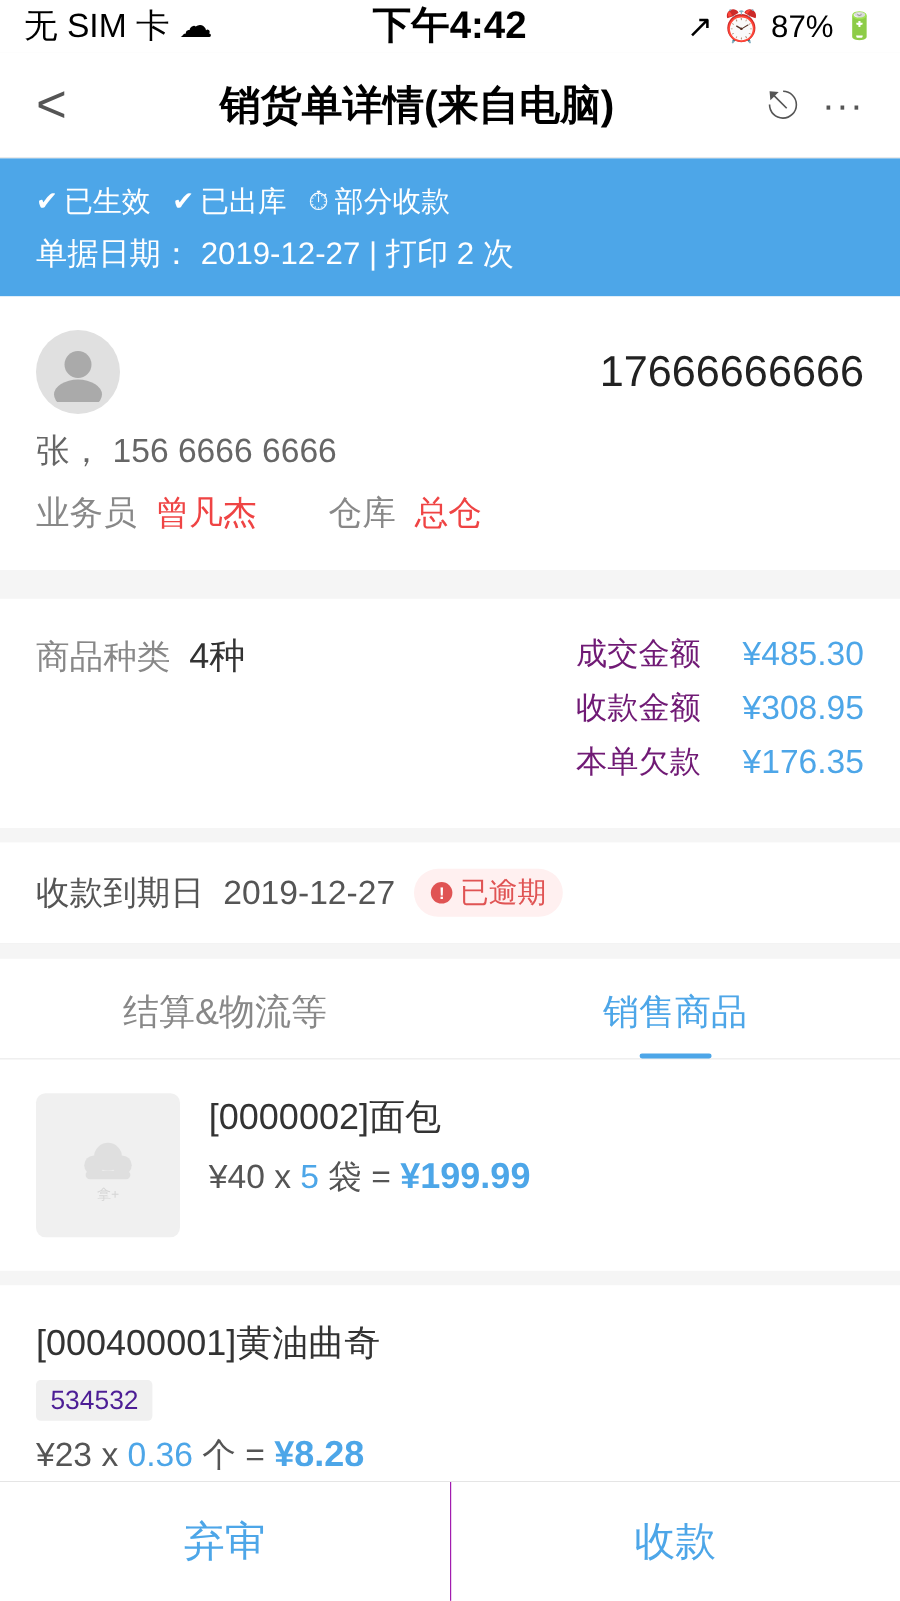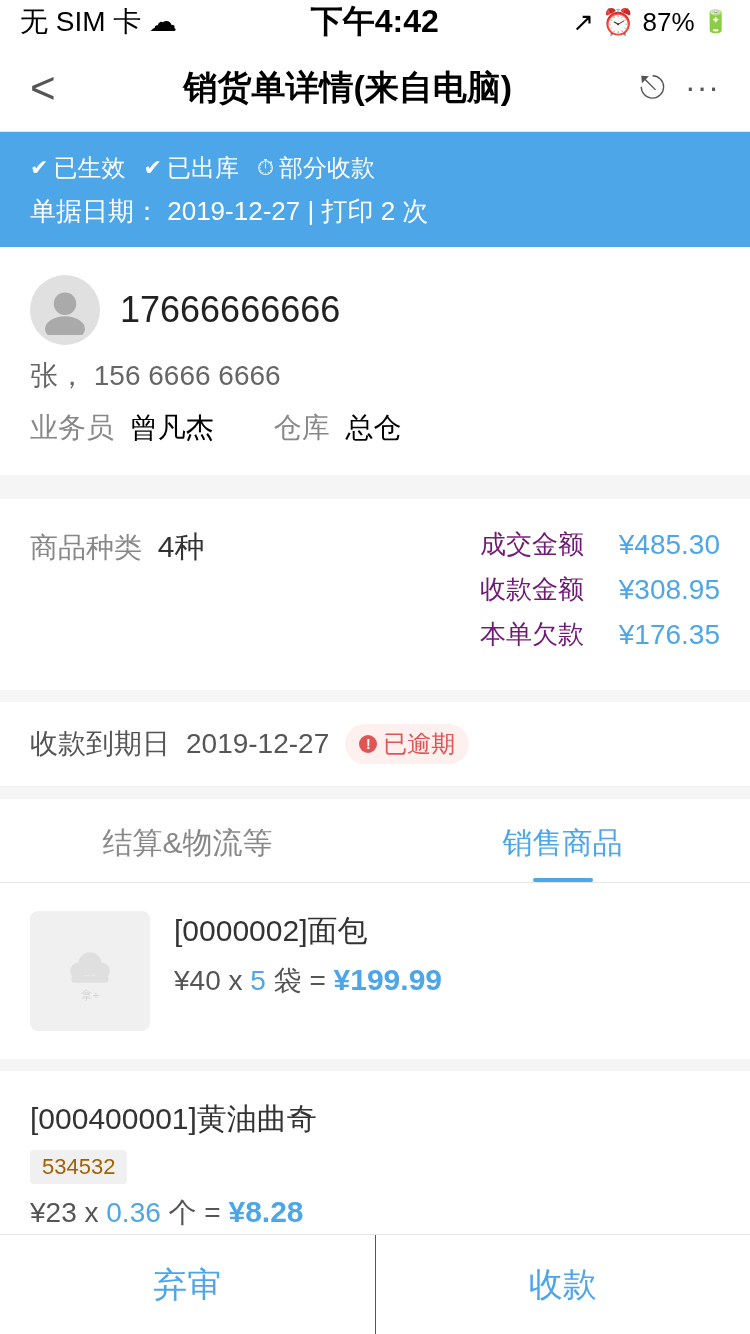--- a/index.html
+++ b/index.html
@@ -91,20 +91,21 @@
     .customer-section {
       background: #fff;
       padding: 28px 30px;
       margin-bottom: 12px;
     }
     .customer-top {
       display: flex;
       align-items: center;
       gap: 20px;
       margin-bottom: 12px;
+      justify-content: space-between;
     }
     .avatar {
       width: 70px;
       height: 70px;
       border-radius: 50%;
       background: #e0e0e0;
       display: flex;
       align-items: center;
       justify-content: center;
       font-size: 34px;
@@ -121,21 +122,21 @@
       color: #666;
       margin-bottom: 14px;
     }
     .customer-meta {
       display: flex;
       gap: 60px;
       font-size: 28px;
       color: #555;
     }
     .meta-label { color: #888; margin-right: 8px; }
-    .meta-value { color: #000000; }
+    .meta-value { color: #ef4444; }
 
     
     .summary-section {
       background: #fff;
       padding: 28px 30px;
       margin-bottom: 12px;
       display: flex;
       justify-content: space-between;
     }
     .summary-left {
@@ -264,21 +265,21 @@
     .product-info { flex: 1; }
     .product-name {
       font-size: 30px;
       color: #333;
       margin-bottom: 10px;
       font-weight: 500;
     }
     .product-sku {
       display: inline-block;
       background: #f0f0f0;
-      color: #a16207;
+      color: #4c1d95;
       font-size: 22px;
       padding: 4px 12px;
       border-radius: 4px;
       margin-bottom: 10px;
     }
     .product-price {
       font-size: 28px;
       color: #555;
     }
     .price-highlight { color: #4da6e8; }

